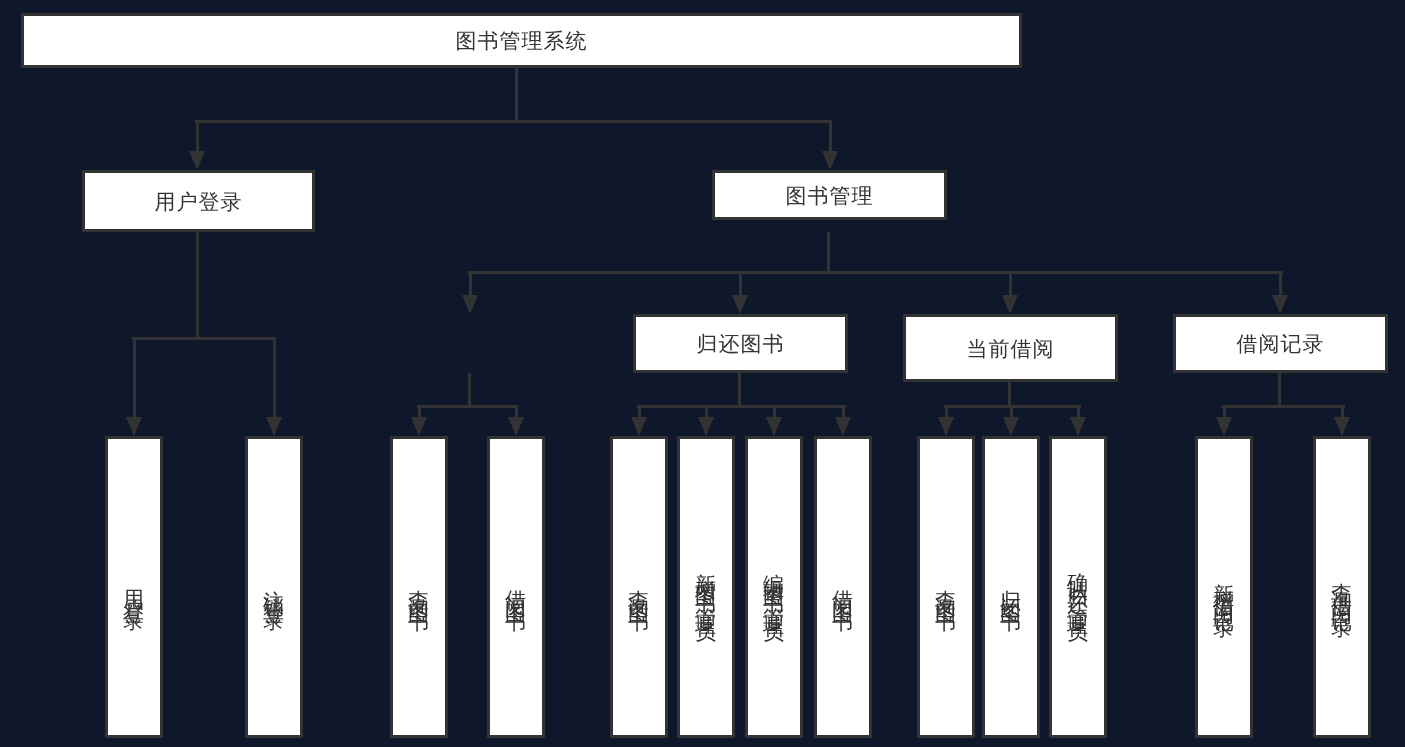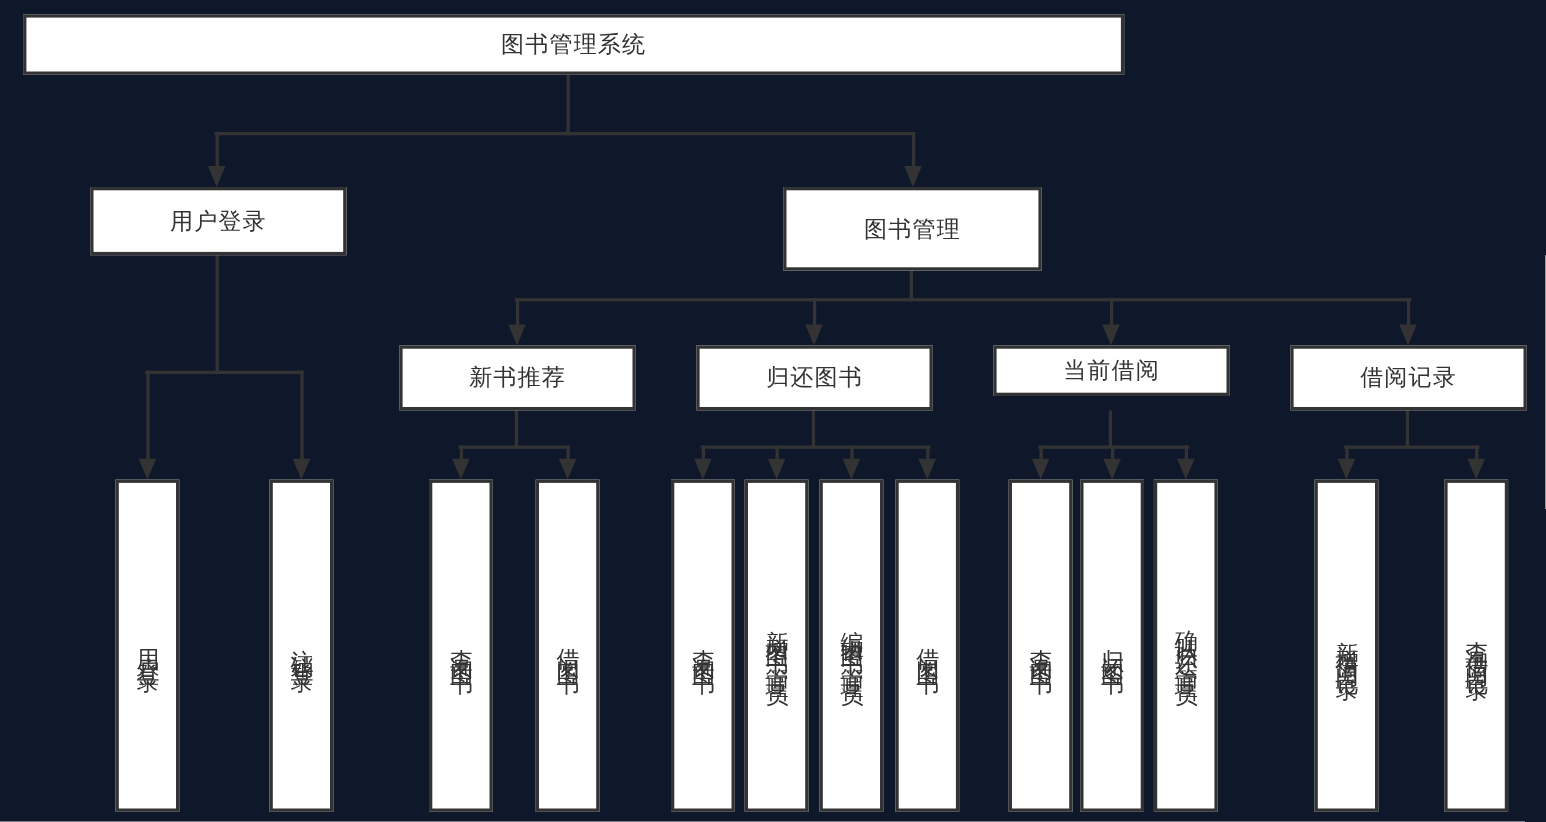--- a/index.html
+++ b/index.html
@@ -97,25 +97,24 @@
   <div class="drop" style="left:1078px;top:405px;height:31px"></div>
 
   <div class="vline" style="left:1278px;top:373px;height:34px"></div>
   <div class="hline" style="left:1222px;top:405px;width:123px"></div>
   <div class="drop" style="left:1224px;top:405px;height:31px"></div>
   <div class="drop" style="left:1342px;top:405px;height:31px"></div>
 
   <div class="hbox" style="left:21px;top:13px;width:1001px;height:55px">图书管理系统</div>
 
   <div class="hbox" style="left:82px;top:170px;width:233px;height:62px">用户登录</div>
-  <div class="hbox" style="left:712px;top:170px;width:235px;height:76px">图书管理</div>
+  <div class="hbox" style="left:712px;top:170px;width:235px;height:50px">图书管理</div>
 
-  <div class="hbox" style="left:363px;top:314px;width:215px;height:59px">新书推荐</div>
   <div class="hbox" style="left:633px;top:314px;width:215px;height:59px">归还图书</div>
-  <div class="hbox" style="left:903px;top:314px;width:215px;height:46px">当前借阅</div>
+  <div class="hbox" style="left:903px;top:314px;width:215px;height:68px">当前借阅</div>
   <div class="hbox" style="left:1173px;top:314px;width:215px;height:59px">借阅记录</div>
 
   <div class="vbox" style="left:105px">用户登录</div>
   <div class="vbox" style="left:245px">注销登录</div>
 
   <div class="vbox" style="left:390px">查询图书</div>
   <div class="vbox" style="left:487px">借阅图书</div>
 
   <div class="vbox" style="left:610px">查询图书</div>
   <div class="vbox" style="left:677px">新增图书（管理员）</div>

